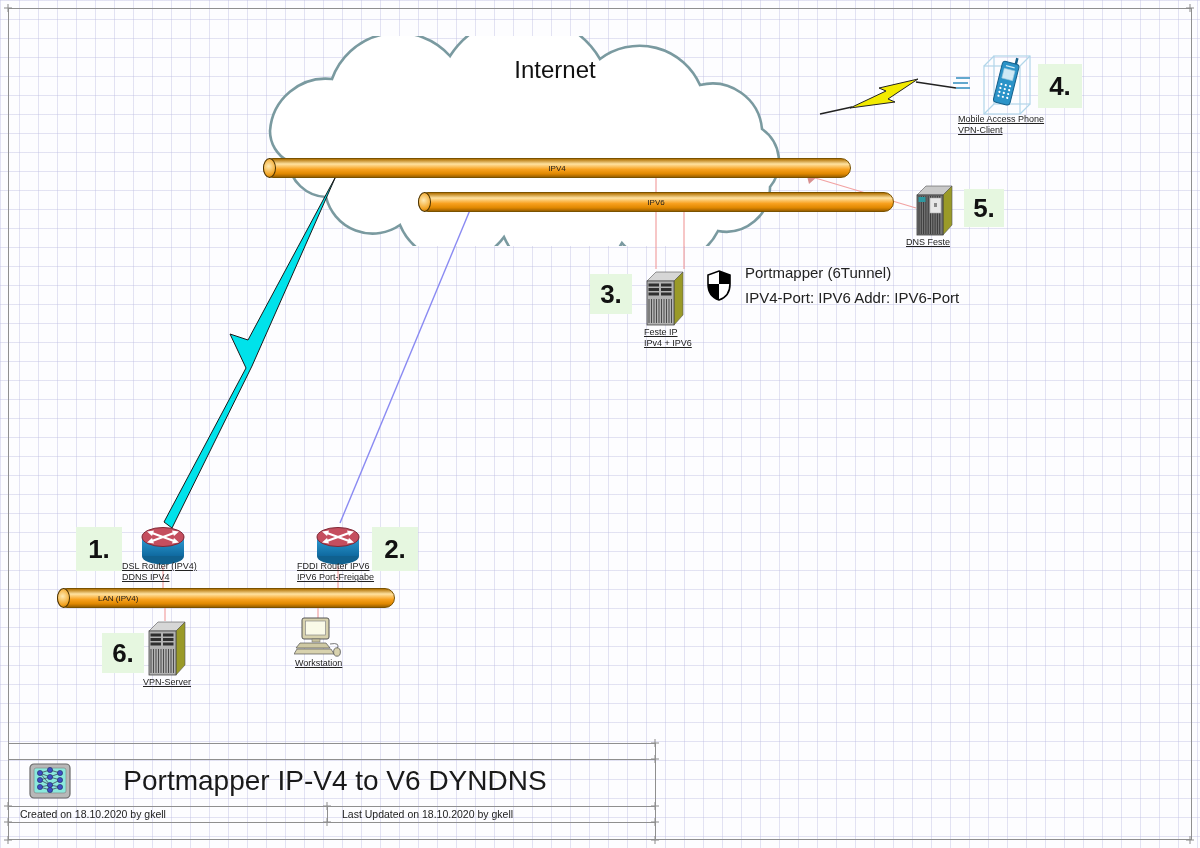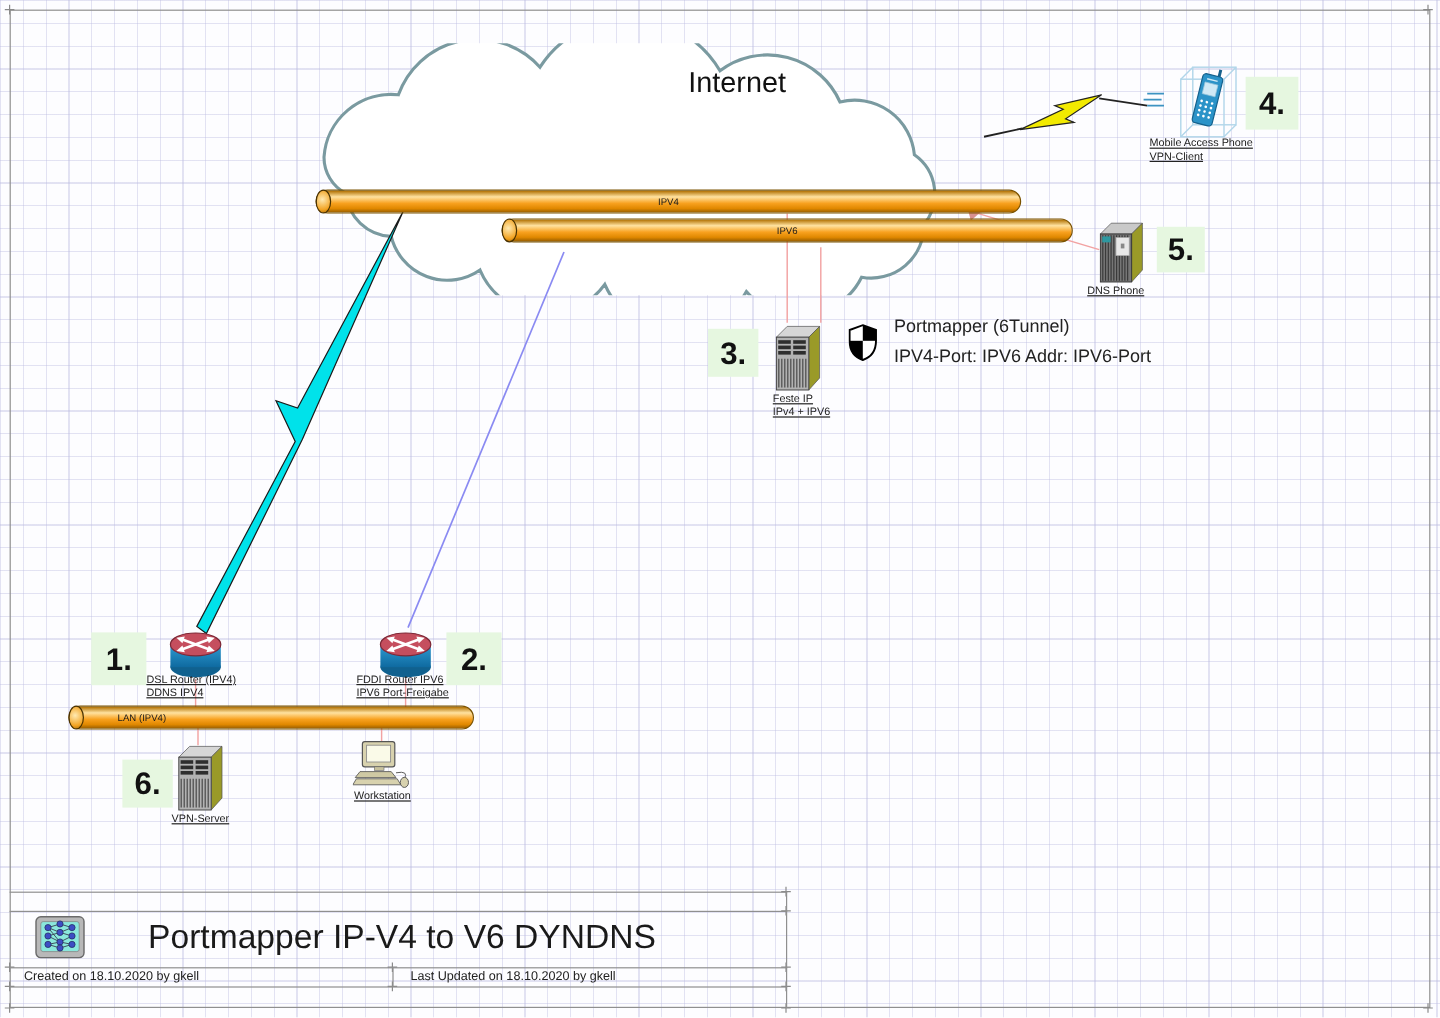--- a/index.html
+++ b/index.html
@@ -7,35 +7,35 @@
   #canvas{
     position:relative; width:1200px; height:848px; overflow:hidden;
     background:
       repeating-linear-gradient(to right, rgba(186,186,224,.40) 0 1px, transparent 1px 19px),
       repeating-linear-gradient(to bottom, rgba(186,186,224,.40) 0 1px, transparent 1px 19px),
       #fdfdff;
   }
   .abs{position:absolute;}
   #page-border{left:8px;top:8px;width:1182px;height:830px;border:1px solid #8f8f8f;z-index:1;}
   #cloud-svg{left:175px;top:36px;z-index:2;}
-  #internet-label{left:455px;top:56px;width:200px;text-align:right;font-size:24px;color:#111;z-index:3;}
+  #internet-label{left:455px;top:56px;width:200px;text-align:center;font-size:24px;color:#111;z-index:3;}
   #connector-overlay{left:0;top:0;z-index:3;pointer-events:none;}
   .pipe{
     height:20px;border:1px solid #7a5200;border-radius:10px;z-index:4;
     background:linear-gradient(#b06f00, #ffe2a0 28%, #f8a11f 58%, #e08800 82%, #9a5f00);
     display:flex;align-items:center;justify-content:center;
     font-size:8px;color:#1a1a1a;box-sizing:border-box;
   }
   .pipe .cap{
     position:absolute;left:-1px;top:-1px;width:11px;height:18px;
     border:1px solid #4a3200;border-radius:50%;
     background:radial-gradient(circle at 42% 40%, #ffeab2, #f2a322 68%, #a96800);
   }
   #pipe-ipv4{left:263px;top:158px;width:588px;}
-  #pipe-ipv6{left:418px;top:182px;width:476px;}
+  #pipe-ipv6{left:418px;top:192px;width:476px;}
   #pipe-lan{left:57px;top:588px;width:338px;justify-content:flex-start;padding-left:40px;}
   .icon{z-index:5;}
   .badge{
     z-index:5;background:#e6f7e0;color:#111;font-weight:bold;font-size:26px;
     display:flex;align-items:center;justify-content:center;
   }
   .node-label{z-index:5;font-size:9px;line-height:1.25;color:#222;white-space:nowrap;text-decoration:underline;}
   .node-label span{display:block;}
   .note{z-index:5;font-size:15px;color:#222;white-space:nowrap;}
   
@@ -251,21 +251,21 @@
     <polygon points="30,12 39,3 39,42 30,52" fill="#9a9a28" stroke="#555" stroke-width="0.6"></polygon>
     <rect x="4" y="12" width="26" height="40" fill="#767676" stroke="#3a3a3a" stroke-width="0.8"></rect>
     <g stroke="#3a3a3a" stroke-width="1">
       <path d="M6,13V51M8.3,13V51M10.6,13V51M12.9,13V51M15.2,13V51M17.5,13V51M19.8,13V51M22.1,13V51M24.4,13V51M26.7,13V51"></path>
     </g>
     <rect x="5.5" y="14" width="7" height="5" fill="#2e98a0"></rect>
     <rect x="17" y="15" width="11" height="15" fill="#e8e8e8" stroke="#aaa" stroke-width="0.6"></rect>
     <rect x="21" y="20" width="3" height="4" fill="#888"></rect>
   </svg>
   <div class="abs node-label" style="left:906px;top:237px">
-    <span>DNS Phone</span>
+    <span>DNS Feste</span>
   </div>
 
   <svg class="abs icon" style="left:144px;top:619px" width="46" height="58" viewBox="0 0 46 58">
     <polygon points="5,12 14,3 41,3 32,12" fill="#d6d6d6" stroke="#555" stroke-width="0.6"></polygon>
     <polygon points="32,12 41,3 41,46 32,56" fill="#9a9a28" stroke="#555" stroke-width="0.6"></polygon>
     <rect x="5" y="12" width="27" height="44" fill="#b2b2b2" stroke="#444" stroke-width="0.8"></rect>
     <g fill="#2e2e2e">
       <rect x="6.5" y="14.5" width="10.5" height="3"></rect>
         <rect x="19" y="14.5" width="10.5" height="3"></rect>
       <rect x="6.5" y="19" width="10.5" height="3"></rect>

